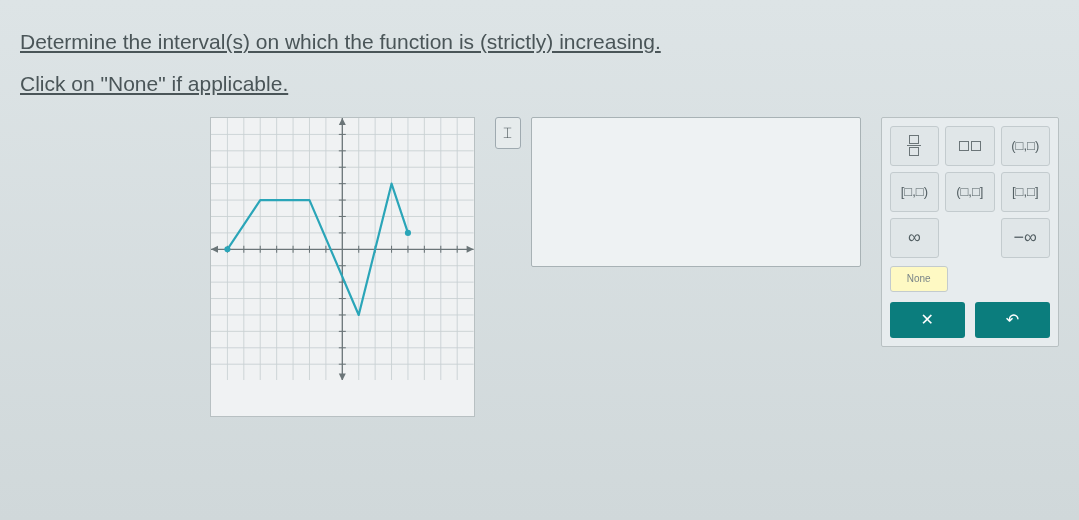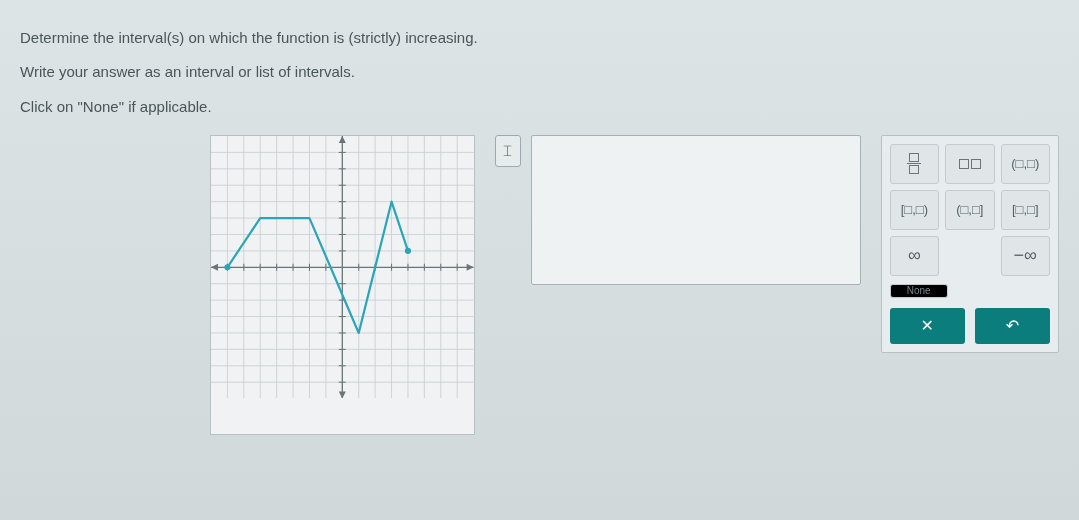--- a/index.html
+++ b/index.html
@@ -7,21 +7,21 @@
       width: 1079px;
       height: 520px;
       background: linear-gradient(180deg, #dde4e6 0%, #d0d8da 100%);
       font-family: Arial, Helvetica, sans-serif;
       color: #4a5558;
       padding: 28px 20px 20px 20px;
       overflow: hidden;
       position: relative;
     }
     .instructions { margin-bottom: 10px; }
-    .instructions p { margin-bottom: 6px; font-size: 15px; line-height: 1.35; }
+    .instructions p { margin-bottom: 6px; font-size: 21px; line-height: 1.35; text-decoration: underline; }
     .instructions .sep { margin-top:14px; }
     .work-area {
       display: flex;
       align-items: flex-start;
       gap: 20px;
       padding-left: 190px;
       margin-top: 18px;
     }
     .graph-panel {
       width: 300px;
@@ -70,23 +70,23 @@
       background: #e0e6e8;
       border: 1px solid #c3cbce;
       border-radius: 3px;
       display:flex;align-items:center;justify-content:center;
       font-size: 13px; color:#546064;
       cursor: pointer;
       user-select:none;
     }
     .kbtn.small { font-size: 18px; }
     .none-btn {
-      height: 14px;
+      height: 26px;
       width: 58px;
-      background: #000000;
+      background: #fef9c3;
       border: 1px solid #c3cbce;
       border-radius: 3px;
       display:flex;align-items:center;justify-content:center;
       font-size: 10px; color:#7a8588;
       cursor:pointer;
       margin-bottom: 10px;
     }
     .action-row { display:flex; gap:10px; justify-content:center; }
     .action-btn {
       flex:1;
@@ -107,21 +107,20 @@
     .union {
       display:flex; gap:2px; align-items:center;
     }
     .union .box { width:10px;height:10px;border:1px solid #6b7578; }
   </style>
 </head>
 <body>
 
 <div class="instructions">
   <p>Determine the interval(s) on which the function is (strictly) increasing.</p>
-  <p class="sep">Write your answer as an interval or list of intervals.</p>
   <p class="sep">Click on "None" if applicable.</p>
 </div>
 
 <div class="work-area">
 
   <div class="graph-panel">
     <svg viewBox="0 0 300 300">
 
       <g stroke="#c8d0d2" stroke-width="1">
         <line x1="0" y1="18.75" x2="300" y2="18.75"></line>

